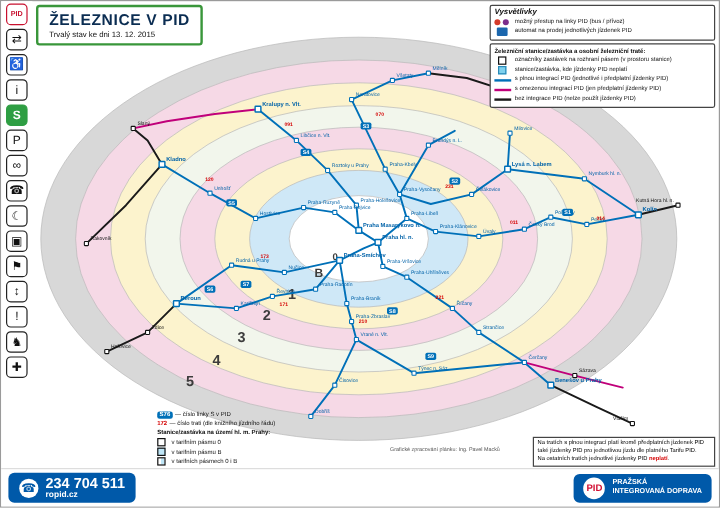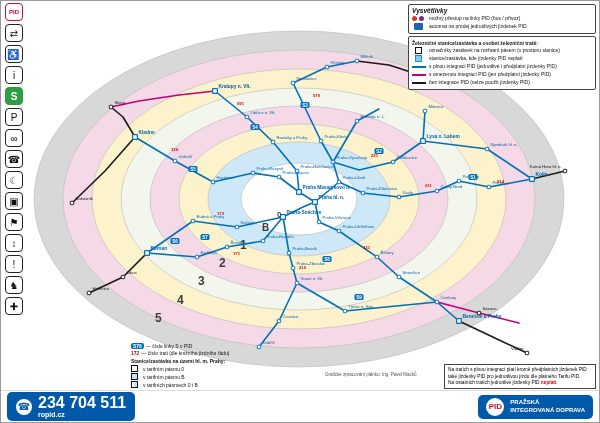--- a/index.html
+++ b/index.html
@@ -49,21 +49,21 @@
 
   
   .infobox{position:absolute;right:3px;bottom:2px;width:152px;background:#fff;border:1px solid #444;padding:2px 3px;font-size:4.8px;line-height:1.3;z-index:5;box-sizing:border-box;}
   .infobox .hl{color:#d40000;font-weight:bold;}
   .credit{position:absolute;left:298px;bottom:14px;font-size:4.5px;color:#555;z-index:5;}
 
   
   .footer{position:absolute;left:0;bottom:0;width:598px;height:32px;background:#fff;border-top:1px solid #ddd;display:flex;align-items:center;justify-content:space-between;padding:0 6px;box-sizing:border-box;z-index:7;}
   .fl{display:flex;align-items:center;gap:6px;background:#0059a9;border-radius:5px;padding:3px 9px;color:#fff;}
   .fl .ph{width:16px;height:16px;border-radius:50%;background:#fff;color:#0059a9;display:flex;align-items:center;justify-content:center;font-size:10px;}
-  .fl .num{font-size:16px;font-weight:bold;line-height:1;}
+  .fl .num{font-size:12px;font-weight:bold;line-height:1;}
   .fl .web{font-size:7px;font-weight:bold;line-height:1.1;}
   .fr{display:flex;align-items:center;gap:6px;background:#0059a9;border-radius:5px;padding:3px 8px;color:#fff;}
   .fr .circ{width:18px;height:18px;border-radius:50%;background:#fff;color:#d21034;display:flex;align-items:center;justify-content:center;font-weight:bold;font-size:8px;}
   .fr .txt{font-size:6px;font-weight:bold;line-height:1.2;}
 </style>
 </head>
 <body>
 
 <div class="poster">
 
@@ -259,20 +259,24 @@
         <text x="286" y="96" font-size="4.2" font-weight="bold" fill="#d40000">070</text>
         <text x="210" y="104" font-size="4.2" font-weight="bold" fill="#d40000">091</text>
         <text x="144" y="150" font-size="4.2" font-weight="bold" fill="#d40000">120</text>
         <text x="190" y="214" font-size="4.2" font-weight="bold" fill="#d40000">173</text>
         <text x="206" y="254" font-size="4.2" font-weight="bold" fill="#d40000">171</text>
         <text x="272" y="268" font-size="4.2" font-weight="bold" fill="#d40000">210</text>
         <text x="336" y="248" font-size="4.2" font-weight="bold" fill="#d40000">221</text>
         <text x="470" y="182" font-size="4.2" font-weight="bold" fill="#d40000">014</text>
       </svg>
 
+    <div class="header">
+      <div class="t">ŽELEZNICE V PID</div>
+      <div class="s">Trvalý stav ke dni 13. 12. 2015</div>
+    </div>
 
     <div class="legend">
       <div class="lbox">
         <div class="ltitle">Vysvětlivky</div>
         <div>
             <div class="lrow">
               <span class="mk dots"></span>
               <span>možný přestup na linky PID (bus / přívoz)</span>
             </div>
             <div class="lrow">

